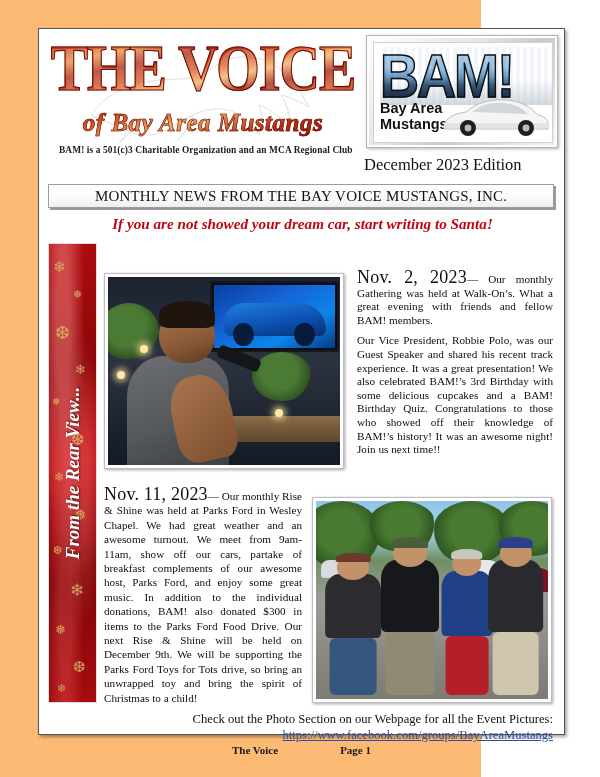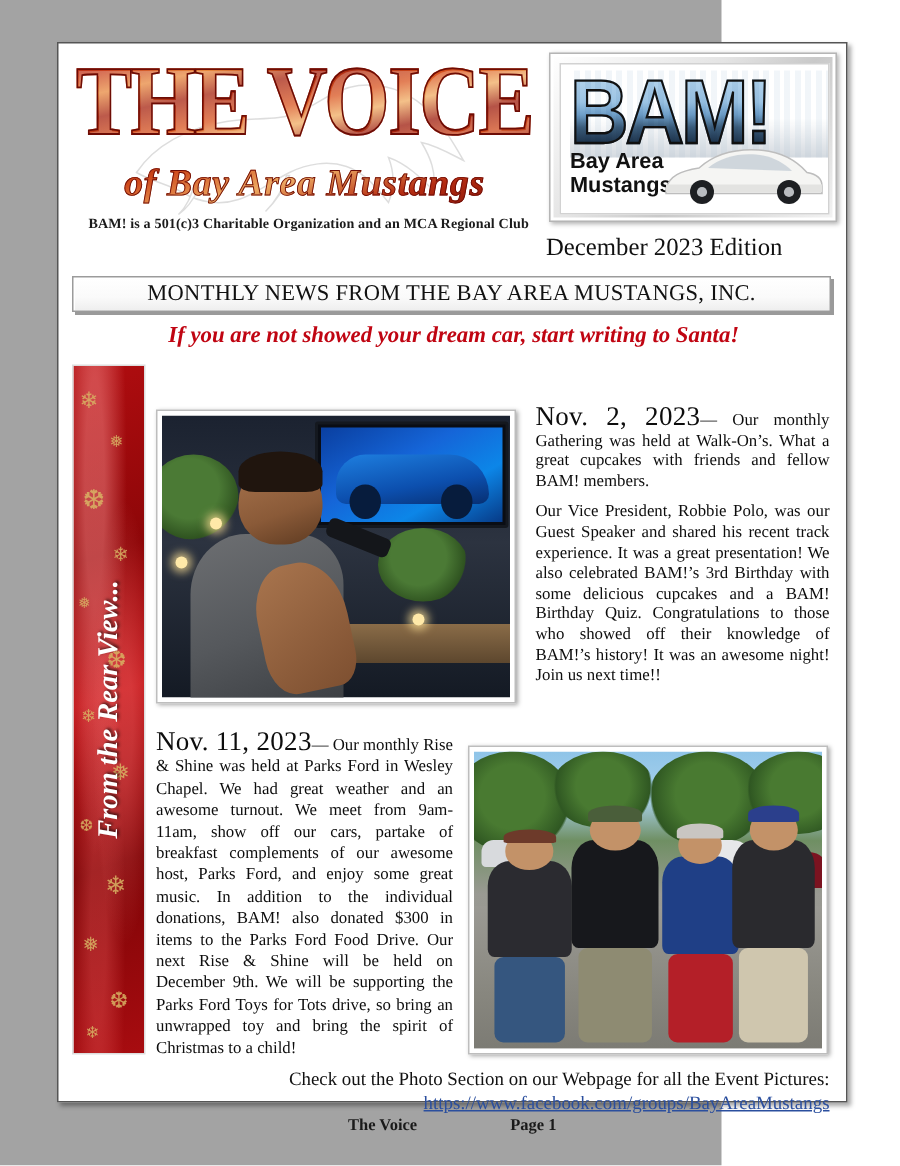--- a/index.html
+++ b/index.html
@@ -1,18 +1,18 @@
 <!DOCTYPE html>
 <html><head>
 <meta charset="utf-8">
 <style>
   html,body{margin:0;padding:0;background:#ffffff;}
   body{width:600px;height:777px;font-family:"Liberation Serif",serif;overflow:hidden;}
 
-  .page{position:relative;width:481px;height:777px;background:#a3a3a3;}
+  .page{position:relative;width:481px;height:777px;background:#fdba74;}
 
   
   .frame{
     position:absolute;left:38px;top:28px;width:527px;height:707px;
     border:1px solid #555;background:#fff;box-sizing:border-box;
     box-shadow:2px 2px 3px rgba(0,0,0,.35);
   }
 
   
   .masthead{position:relative;height:130px;}
@@ -232,21 +232,21 @@
             <circle cx="88" cy="38" r="8" fill="#1d1f22"></circle>
               <circle cx="88" cy="38" r="3.4" fill="#b9bcc0"></circle>
           </svg>
         </div>
       </div>
 
       <div class="edition">December 2023 Edition</div>
     </div>
 
     <div class="news-bar">
-      <span>MONTHLY NEWS FROM THE BAY AREA MUSTANGS, INC.</span>
+      <span>MONTHLY NEWS FROM THE BAY VOICE MUSTANGS, INC.</span>
     </div>
     <div class="santa-line">If you are not showed your dream car, start writing to Santa!</div>
 
     <div class="body-area">
 
       <div class="rear-banner">
         <span class="snow" style="left:4px;top:14px;font-size:15px;">❄</span>
         <span class="snow" style="left:24px;top:44px;font-size:11px;">❅</span>
         <span class="snow" style="left:6px;top:78px;font-size:18px;">❆</span>
         <span class="snow" style="left:26px;top:118px;font-size:13px;">❄</span>
@@ -321,21 +321,21 @@
               <div class="p-torso" style="background:#2a2a2e;"></div>
               <div class="p-legs" style="background:#cfc6ae;border-radius:6px;"></div>
               <div class="p-head" style="top:2%;"></div>
               <div class="p-hat" style="top:0;background:#2b3f8c;"></div>
             </div>
           </div>
         </div>
       </div>
 
       <div class="col-right">
-        <p><span class="lede">Nov.  2,  2023</span><span>— Our monthly Gathering was held at Walk-On’s.  What a great cupcakes with friends and fellow BAM! members.</span></p>
+        <p><span class="lede">Nov.  2,  2023</span><span>— Our monthly Gathering was held at Walk-On’s.  What a great evening with friends and fellow BAM! members.</span></p>
         <p>Our Vice President, Robbie Polo, was our Guest Speaker and shared his recent track experience.   It was a great presentation!    We also celebrated BAM!’s 3rd Birthday with some delicious cupcakes and a BAM! Birthday Quiz.  Congratulations to those who showed off their knowledge of BAM!’s history!  It was an awesome night!  Join us next time!!</p>
       </div>
 
       <div class="col-left">
         <p><span class="lede">Nov.  11,  2023</span><span>— Our monthly Rise &amp; Shine was held at Parks Ford in Wesley Chapel.  We had great weather and an awesome turnout.  We meet from 9am-11am, show off our cars, partake of breakfast complements of our awesome host, Parks Ford, and enjoy some great music.  In addition to the individual donations, BAM! also donated $300 in items to the Parks Ford Food Drive.  Our next Rise &amp; Shine will be held on December 9th.  We will be supporting the Parks Ford Toys for Tots drive, so bring an unwrapped toy and bring the spirit of Christmas to a child!</span></p>
       </div>
 
       <div class="webnote">
         <span>Check out the Photo Section on our Webpage for all the Event Pictures:</span><br>
         <a class="weblink" href="#">https://www.facebook.com/groups/BayAreaMustangs</a>

